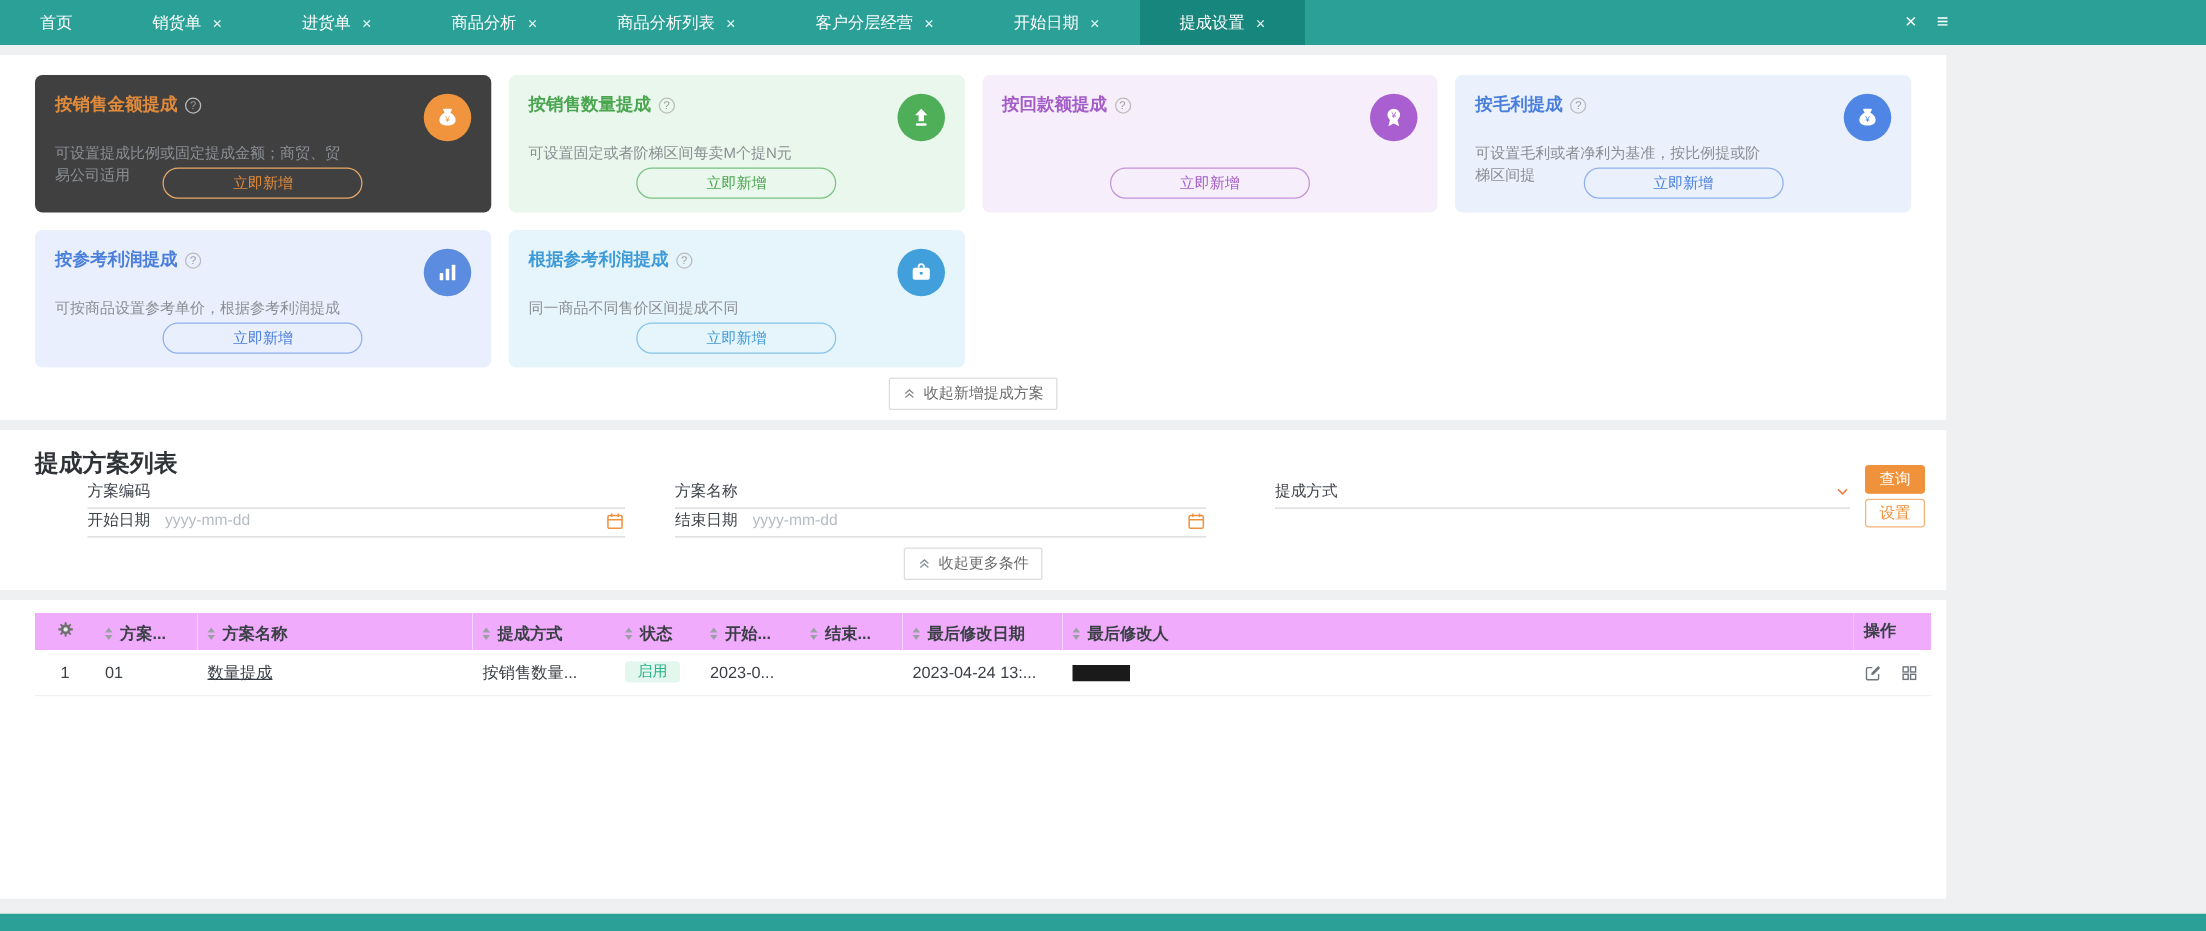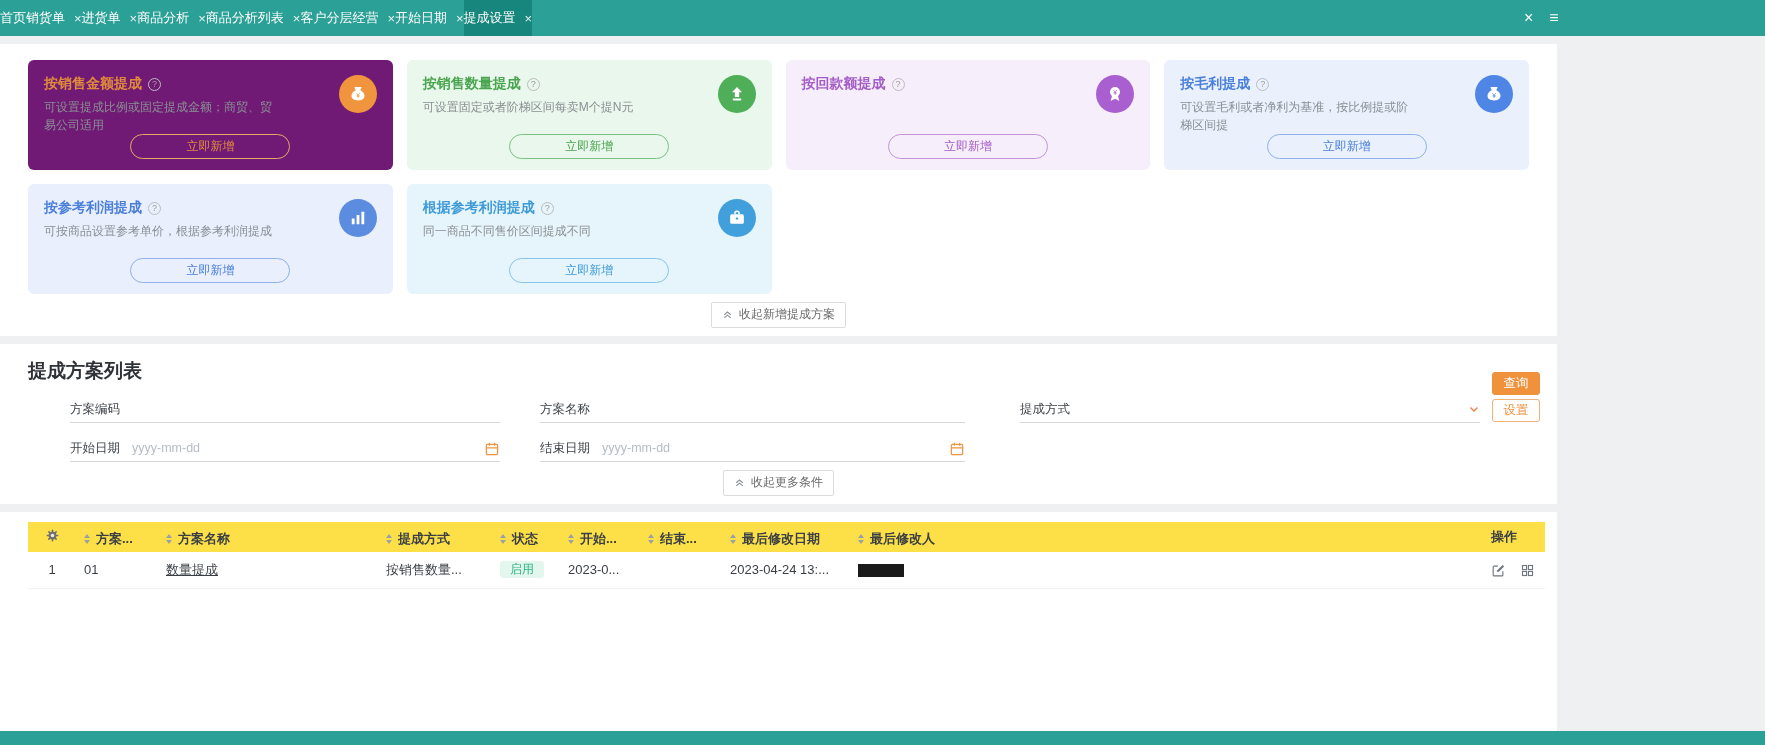--- a/index.html
+++ b/index.html
@@ -1,69 +1,69 @@
 <!DOCTYPE html>
 <html><head>
 <meta charset="utf-8">
 <style>
   * { margin:0; padding:0; box-sizing:border-box; }
   html,body { width:1765px; height:745px; overflow:hidden; }
   body { position:relative; background:#eef0f1; font-family:"Liberation Sans","DejaVu Sans",sans-serif; }
 
   
   .tabbar { height:36px; background:#2aa096; display:flex; align-items:stretch; position:relative; }
-  .tab { display:flex; align-items:center; gap:9px; padding:0 0; color:#fff; font-size:13px; white-space:nowrap; cursor:pointer; }
+  .tab { display:flex; align-items:center; gap:9px; padding:0 32px; color:#fff; font-size:13px; white-space:nowrap; cursor:pointer; }
   .tab.active { background:#17867c; }
   .tab-close { font-size:13px; opacity:.9; line-height:1; }
   .tabbar-actions { position:absolute; left:1524px; top:0; height:100%; display:flex; align-items:center; gap:16px; color:#fff; font-size:16px; }
   .tabbar-actions span { cursor:pointer; line-height:1; }
 
   .content { width:1557px; }
   .sec { background:#fff; }
 
   
   .sec1 { margin-top:8px; padding:16px 28px 6px; }
   .cards { display:grid; grid-template-columns:repeat(4,1fr); gap:14px; }
   .card { position:relative; height:110px; border-radius:6px; padding:15px 16px; }
   .card-title { display:flex; align-items:center; gap:6px; font-size:14px; font-weight:bold; }
   .help { width:13px; height:13px; border:1px solid #bcbcbc; color:#9b9b9b; border-radius:50%; font-size:9px; font-weight:normal; display:inline-flex; align-items:center; justify-content:center; flex:0 0 auto; cursor:pointer; }
-  .card-desc { margin-top:5px; font-size:12px; line-height:1.5; color:#8b8f94; width:72%; }
+  .card-desc { margin-top:20px; font-size:12px; line-height:1.5; color:#8b8f94; width:72%; }
   .card-icon { position:absolute; top:15px; right:16px; width:38px; height:38px; border-radius:50%; display:flex; align-items:center; justify-content:center; }
   .card-btn { position:absolute; left:50%; transform:translateX(-50%); bottom:11px; width:160px; height:25px; border-radius:13px; background:transparent; font-size:12px; cursor:pointer; }
 
-  .c-orange { background:#701a75; } .c-orange .card-title { color:#e08a3c; } .c-orange .card-icon { background:#f0943e; } .c-orange .card-btn { color:#e08a3c; border:1px solid #e8a967; }
+  .c-orange { background:#404040; } .c-orange .card-title { color:#e08a3c; } .c-orange .card-icon { background:#f0943e; } .c-orange .card-btn { color:#e08a3c; border:1px solid #e8a967; }
   .c-green  { background:#e9f7ec; } .c-green  .card-title { color:#4aa54f; } .c-green  .card-icon { background:#4fae58; } .c-green  .card-btn { color:#4aa54f; border:1px solid #7cc184; }
   .c-purple { background:#f6eefa; } .c-purple .card-title { color:#a45dc8; } .c-purple .card-icon { background:#a95fd0; } .c-purple .card-btn { color:#a45dc8; border:1px solid #c493da; }
   .c-blue   { background:#eaf1fd; } .c-blue   .card-title { color:#4a7fdc; } .c-blue   .card-icon { background:#4f86e6; } .c-blue   .card-btn { color:#4a7fdc; border:1px solid #8fb0ea; }
   .c-indigo { background:#e9effc; } .c-indigo .card-title { color:#4a7fdc; } .c-indigo .card-icon { background:#5b8ce0; } .c-indigo .card-btn { color:#4a7fdc; border:1px solid #8fb0ea; }
   .c-cyan   { background:#e6f5fb; } .c-cyan   .card-title { color:#3f9bd8; } .c-cyan   .card-icon { background:#41a0dc; } .c-cyan   .card-btn { color:#3f9bd8; border:1px solid #87c4e8; }
 
   .chip { width:fit-content; margin:8px auto 2px; display:flex; align-items:center; gap:6px; padding:3px 10px 4px; border:1px solid #dcdcdc; background:#fff; color:#6b6b6b; font-size:12px; cursor:pointer; border-radius:2px; }
 
   
   .sec2 { margin-top:8px; padding:14px 28px 6px; position:relative; }
   .sec2 h1 { font-size:19px; color:#2f3337; font-weight:bold; }
-  .frow { display:flex; margin-top:16px; }
+  .frow { display:flex; }
   .ffield { display:flex; align-items:flex-end; border-bottom:1px solid #d8d8d8; padding-bottom:4px; }
   .ffield label { font-size:12.5px; color:#3e434a; margin-right:12px; white-space:nowrap; }
   .ffield input { border:none; outline:none; flex:1; min-width:0; font-size:12.5px; color:#333; background:transparent; height:18px; }
   .ffield input::placeholder { color:#b6bcc4; }
   .f1 { width:430px; margin-left:42px; }
   .f2 { width:425px; margin-left:40px; }
   .f3 { width:460px; margin-left:55px; }
   .sel-box { flex:1; height:18px; cursor:pointer; display:flex; justify-content:flex-end; align-items:center; }
   .cal { margin-left:auto; flex:0 0 auto; cursor:pointer; display:flex; }
 
   .btn-search { position:absolute; top:28px; right:17px; width:48px; height:23px; background:#f0913c; color:#fff; border:1px solid #f0913c; border-radius:3px; font-size:12.5px; cursor:pointer; }
   .btn-settings { position:absolute; top:55px; right:17px; width:48px; height:23px; background:#fff; color:#f0913c; border:1px solid #f3b277; border-radius:3px; font-size:12.5px; cursor:pointer; }
 
   
   .sec3 { margin-top:8px; padding:10px 12px 0 28px; height:239px; }
   table { width:100%; border-collapse:collapse; font-size:13px; color:#3a3f45; table-layout:fixed; }
-  thead th { background:#fde047; height:30px; font-weight:bold; text-align:left; padding:0 8px; overflow:hidden; white-space:nowrap; }
+  thead th { background:#f0abfc; height:30px; font-weight:bold; text-align:left; padding:0 8px; overflow:hidden; white-space:nowrap; }
   tbody td { height:36px; padding:0 8px; border-bottom:1px solid #f1f1f1; overflow:hidden; white-space:nowrap; }
   .thwrap { display:inline-flex; align-items:center; }
   .sort { display:inline-flex; flex-direction:column; gap:2px; margin-right:6px; }
   .sort .up { width:0; height:0; border-left:3.5px solid transparent; border-right:3.5px solid transparent; border-bottom:4px solid #9aa0a6; }
   .sort .dn { width:0; height:0; border-left:3.5px solid transparent; border-right:3.5px solid transparent; border-top:4px solid #9aa0a6; }
   .badge { display:inline-block; background:#e4f7ee; color:#27b488; font-size:12px; padding:0 10px; border-radius:3px;font-family:Liberation Mono, monospace; }
   .rowlink { color:#3a3f45; text-decoration:underline; cursor:pointer; }
   .redact { display:inline-block; width:46px; height:13px; background:#1a1a1a; vertical-align:middle; }
   .op { margin-right:10px; cursor:pointer; display:inline-flex; vertical-align:middle; }
 

